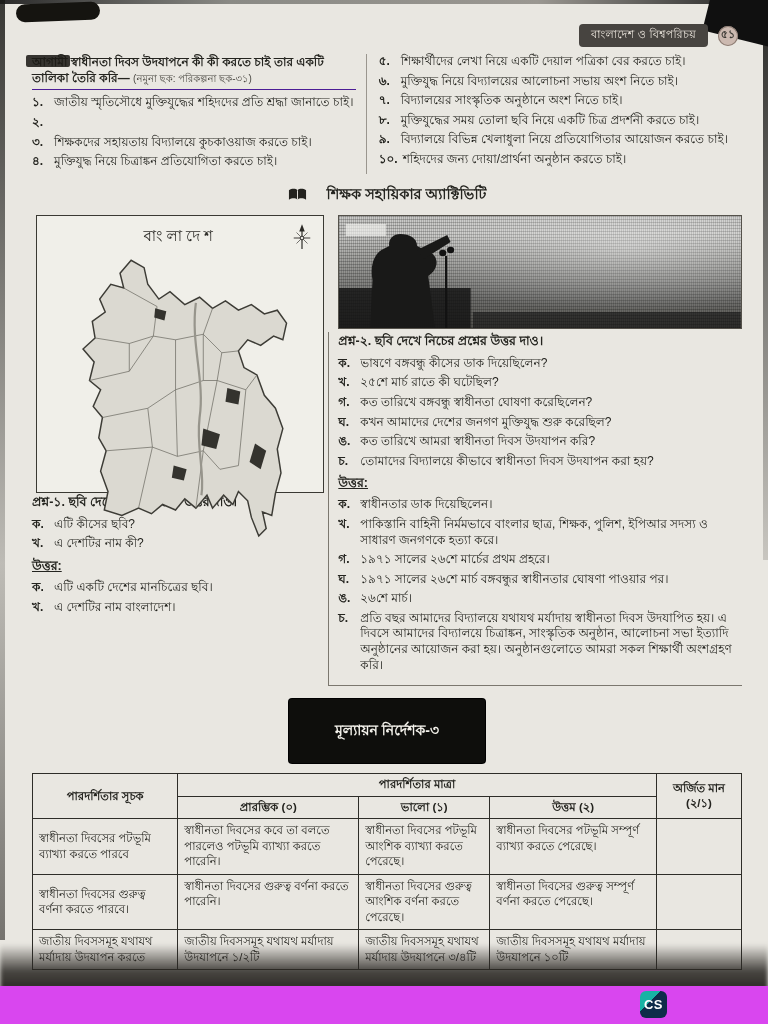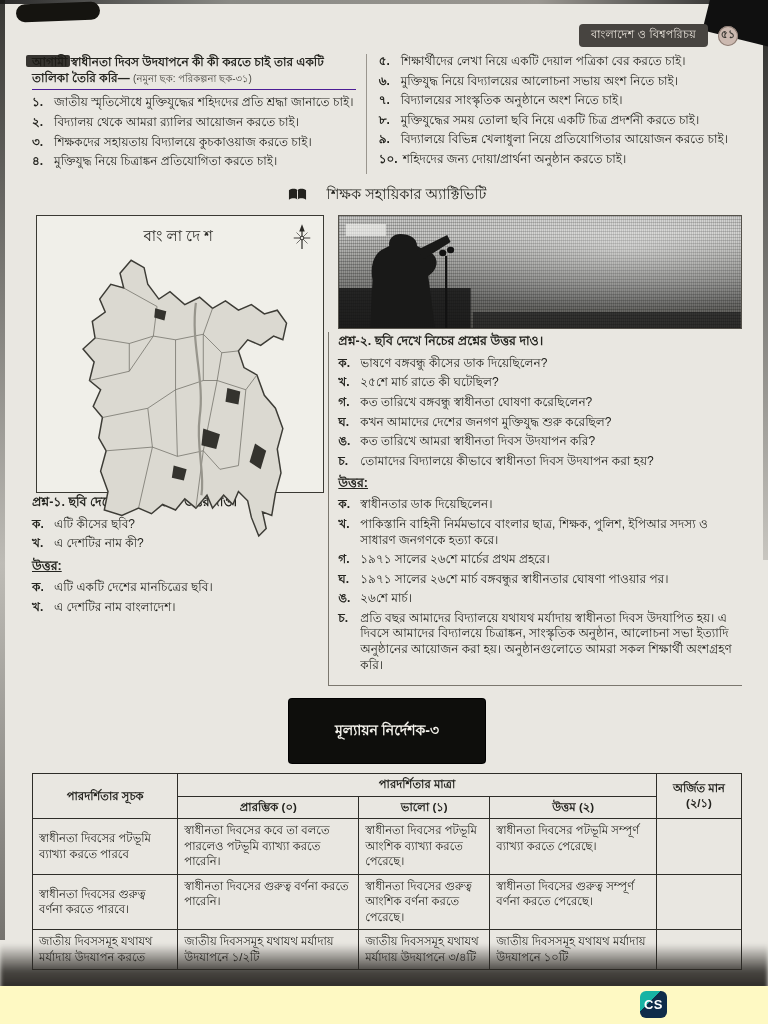--- a/index.html
+++ b/index.html
@@ -6,41 +6,41 @@
   .scan{position:relative;width:768px;height:1024px;margin:0 auto;background:#e9e7e1;
         overflow:hidden;font-family:"Liberation Sans","DejaVu Sans",sans-serif;color:#24241f;}
   
   .edge-top{position:absolute;top:0;left:0;right:0;height:4px;background:linear-gradient(to right,#2a2a2a,#8a8a85 30%,#9a9791 70%,#1d1d1d);}
   .edge-left{position:absolute;top:0;left:0;width:5px;height:940px;background:linear-gradient(to bottom,rgba(25,25,22,.85),rgba(60,58,52,.25) 60%,rgba(40,38,34,.6));}
   .edge-right{position:absolute;top:0;right:0;width:5px;height:560px;background:linear-gradient(to bottom,rgba(20,20,18,.9),rgba(70,66,60,.2));}
   .corner-tl{position:absolute;top:3px;left:16px;width:84px;height:18px;background:#15140ف;background:#151410;border-radius:9px;transform:rotate(-2deg);}
   .corner-tr{position:absolute;top:-16px;right:-14px;width:74px;height:56px;background:#101010;transform:rotate(14deg);}
   .bottom-shadow{position:absolute;left:0;right:0;top:944px;height:46px;
        background:linear-gradient(to bottom,rgba(50,46,42,0),rgba(43,40,36,.85) 60%,#2b2824);filter:blur(2px);}
-  .bottom-strip{position:absolute;left:0;right:0;top:986px;height:38px;background:#fef9c3;}
+  .bottom-strip{position:absolute;left:0;right:0;top:986px;height:38px;background:#d946ef;}
   .cs-logo{position:absolute;right:101px;top:5px;width:27px;height:27px;border-radius:6px;
        background:linear-gradient(135deg,#17b3a4 0 38%,#0f2c4a 38%);
        color:#fff;font-weight:bold;font-size:13px;display:flex;align-items:center;justify-content:center;letter-spacing:.5px;}
   .page{position:absolute;inset:0;padding:20px 26px 0 32px;box-sizing:border-box;}
   
   .page-header{display:flex;justify-content:flex-end;align-items:center;gap:10px;margin:4px 4px 0 0;}
   .header-pill{background:#474440;color:#efe9e0;font-size:11px;padding:2px 12px;border-radius:4px;letter-spacing:.3px;}
   .page-circle{width:20px;height:20px;border-radius:50%;background:#ccb9b0;color:#3a3833;font-size:11px;font-weight:bold;
        display:flex;align-items:center;justify-content:center;box-shadow:inset 0 0 0 1px #8d7d74;font-family:Liberation Serif, serif;}
   
   .intro-row{display:flex;gap:0;margin-top:7px;}
   .intro-left{width:47%;padding-right:10px;box-sizing:border-box;}
   .intro-right{width:53%;padding-left:12px;box-sizing:border-box;border-left:1px solid #9a968e;}
   .intro-heading{font-weight:bold;font-size:12px;line-height:1.35;border-bottom:1px solid #4c1d95;padding-bottom:3px;margin-bottom:5px;position:relative;}
   .intro-heading .smudge{position:absolute;left:-6px;top:1px;width:44px;height:12px;background:#1c1b17;opacity:.88;border-radius:2px;}
   .intro-heading .note{font-weight:normal;font-size:10px;color:#4c4a44;}
   .item{display:flex;gap:5px;font-size:12px;line-height:1.3;margin-bottom:4px;}
   .item .n{font-weight:bold;min-width:17px;flex:0 0 auto;}
   
-  .section-heading{display:flex;justify-content:center;align-items:center;gap:20px;font-weight:normal;font-size:14.5px;margin:9px 0 8px;}
+  .section-heading{display:flex;justify-content:center;align-items:center;gap:20px;font-weight:bold;font-size:14.5px;margin:9px 0 8px;}
   
   .main-row{display:flex;gap:14px;align-items:flex-start;}
   .left-col{width:42%;box-sizing:border-box;}
   .right-col{width:58%;box-sizing:border-box;}
   .map-box{border:1.6px solid #3a3933;background:#f0efe9;height:278px;position:relative;padding:6px 6px 2px;margin-left:4px;box-sizing:border-box;}
   .map-label{display:block;text-align:center;font-size:15px;letter-spacing:4px;color:#2e2d29;margin-top:2px;}
   .compass{position:absolute;top:8px;right:10px;}
   .map-svg{width:100%;height:296px;display:block;margin-top:2px;}
   .q-block{font-size:12.5px;}
   .q-title{font-weight:bold;margin-bottom:4px;font-size:12.5px;}
@@ -88,21 +88,20 @@
           <span class="smudge"></span>
           <span>আগামী স্বাধীনতা দিবস উদযাপনে কী কী করতে চাই তার একটি তালিকা তৈরি করি—</span>
           <span class="note">(নমুনা ছক: পরিকল্পনা ছক-৩১)</span>
         </div>
         <div class="item">
             <span class="n">১.</span>
             <span>জাতীয় স্মৃতিসৌধে মুক্তিযুদ্ধের শহিদদের প্রতি শ্রদ্ধা জানাতে চাই।</span>
           </div>
         <div class="item">
             <span class="n">২.</span>
-            <span>বিদ্যালয় থেকে আমরা র‍্যালির আয়োজন করতে চাই।</span>
           </div>
         <div class="item">
             <span class="n">৩.</span>
             <span>শিক্ষকদের সহায়তায় বিদ্যালয়ে কুচকাওয়াজ করতে চাই।</span>
           </div>
         <div class="item">
             <span class="n">৪.</span>
             <span>মুক্তিযুদ্ধ নিয়ে চিত্রাঙ্কন প্রতিযোগিতা করতে চাই।</span>
           </div>
       </div>

